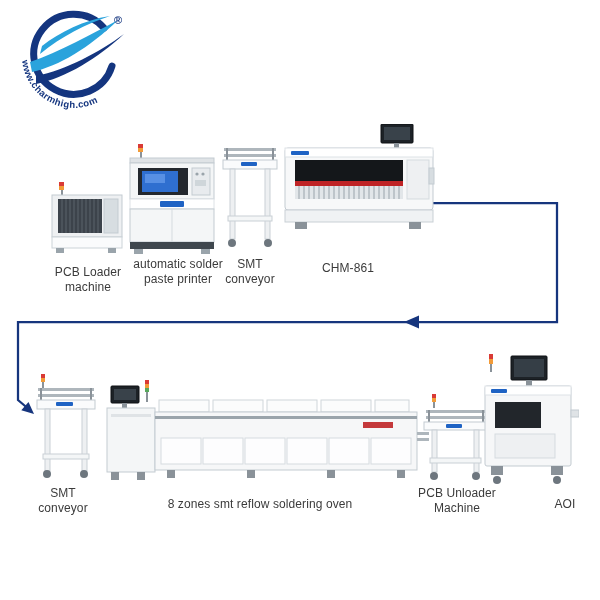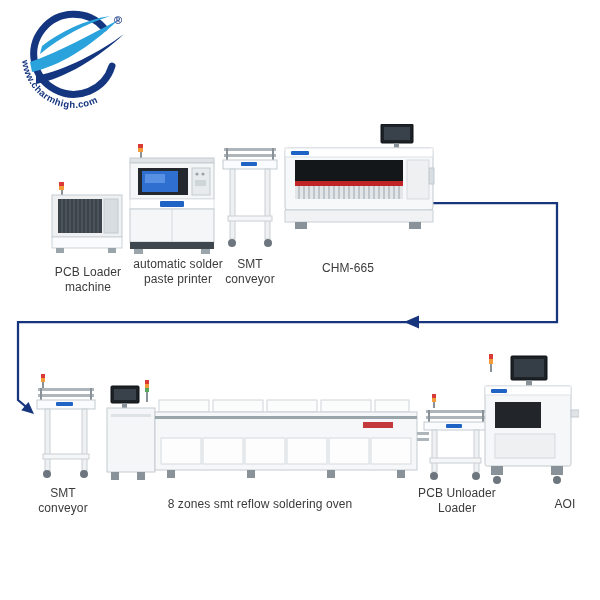--- a/index.html
+++ b/index.html
@@ -240,19 +240,19 @@
       <rect x="14" y="112" width="12" height="9" fill="#8a9299"></rect>
       <rect x="74" y="112" width="12" height="9" fill="#8a9299"></rect>
       <circle cx="20" cy="126" r="4" fill="#6d767e"></circle>
       <circle cx="80" cy="126" r="4" fill="#6d767e"></circle>
     </svg>
   </div>
 
   <div class="mlabel" style="left:48px;  top:257px; width:80px;margin-top:8px;">PCB Loader machine</div>
   <div class="mlabel" style="left:126px; top:257px; width:104px;">automatic solder paste printer</div>
   <div class="mlabel" style="left:220px; top:257px; width:60px;">SMT conveyor</div>
-  <div class="mlabel" style="left:303px; top:261px; width:90px;">CHM-665</div>
+  <div class="mlabel" style="left:303px; top:261px; width:90px;">CHM-861</div>
   <div class="mlabel" style="left:33px;  top:486px; width:60px;">SMT conveyor</div>
   <div class="mlabel" style="left:115px; top:497px; width:290px;">8 zones smt reflow soldering oven</div>
-  <div class="mlabel" style="left:413px; top:486px; width:88px;">PCB Unloader Loader</div>
+  <div class="mlabel" style="left:413px; top:486px; width:88px;">PCB Unloader Machine</div>
   <div class="mlabel" style="left:540px; top:497px; width:50px;">AOI</div>
 
 </div>
 
 </body></html>

